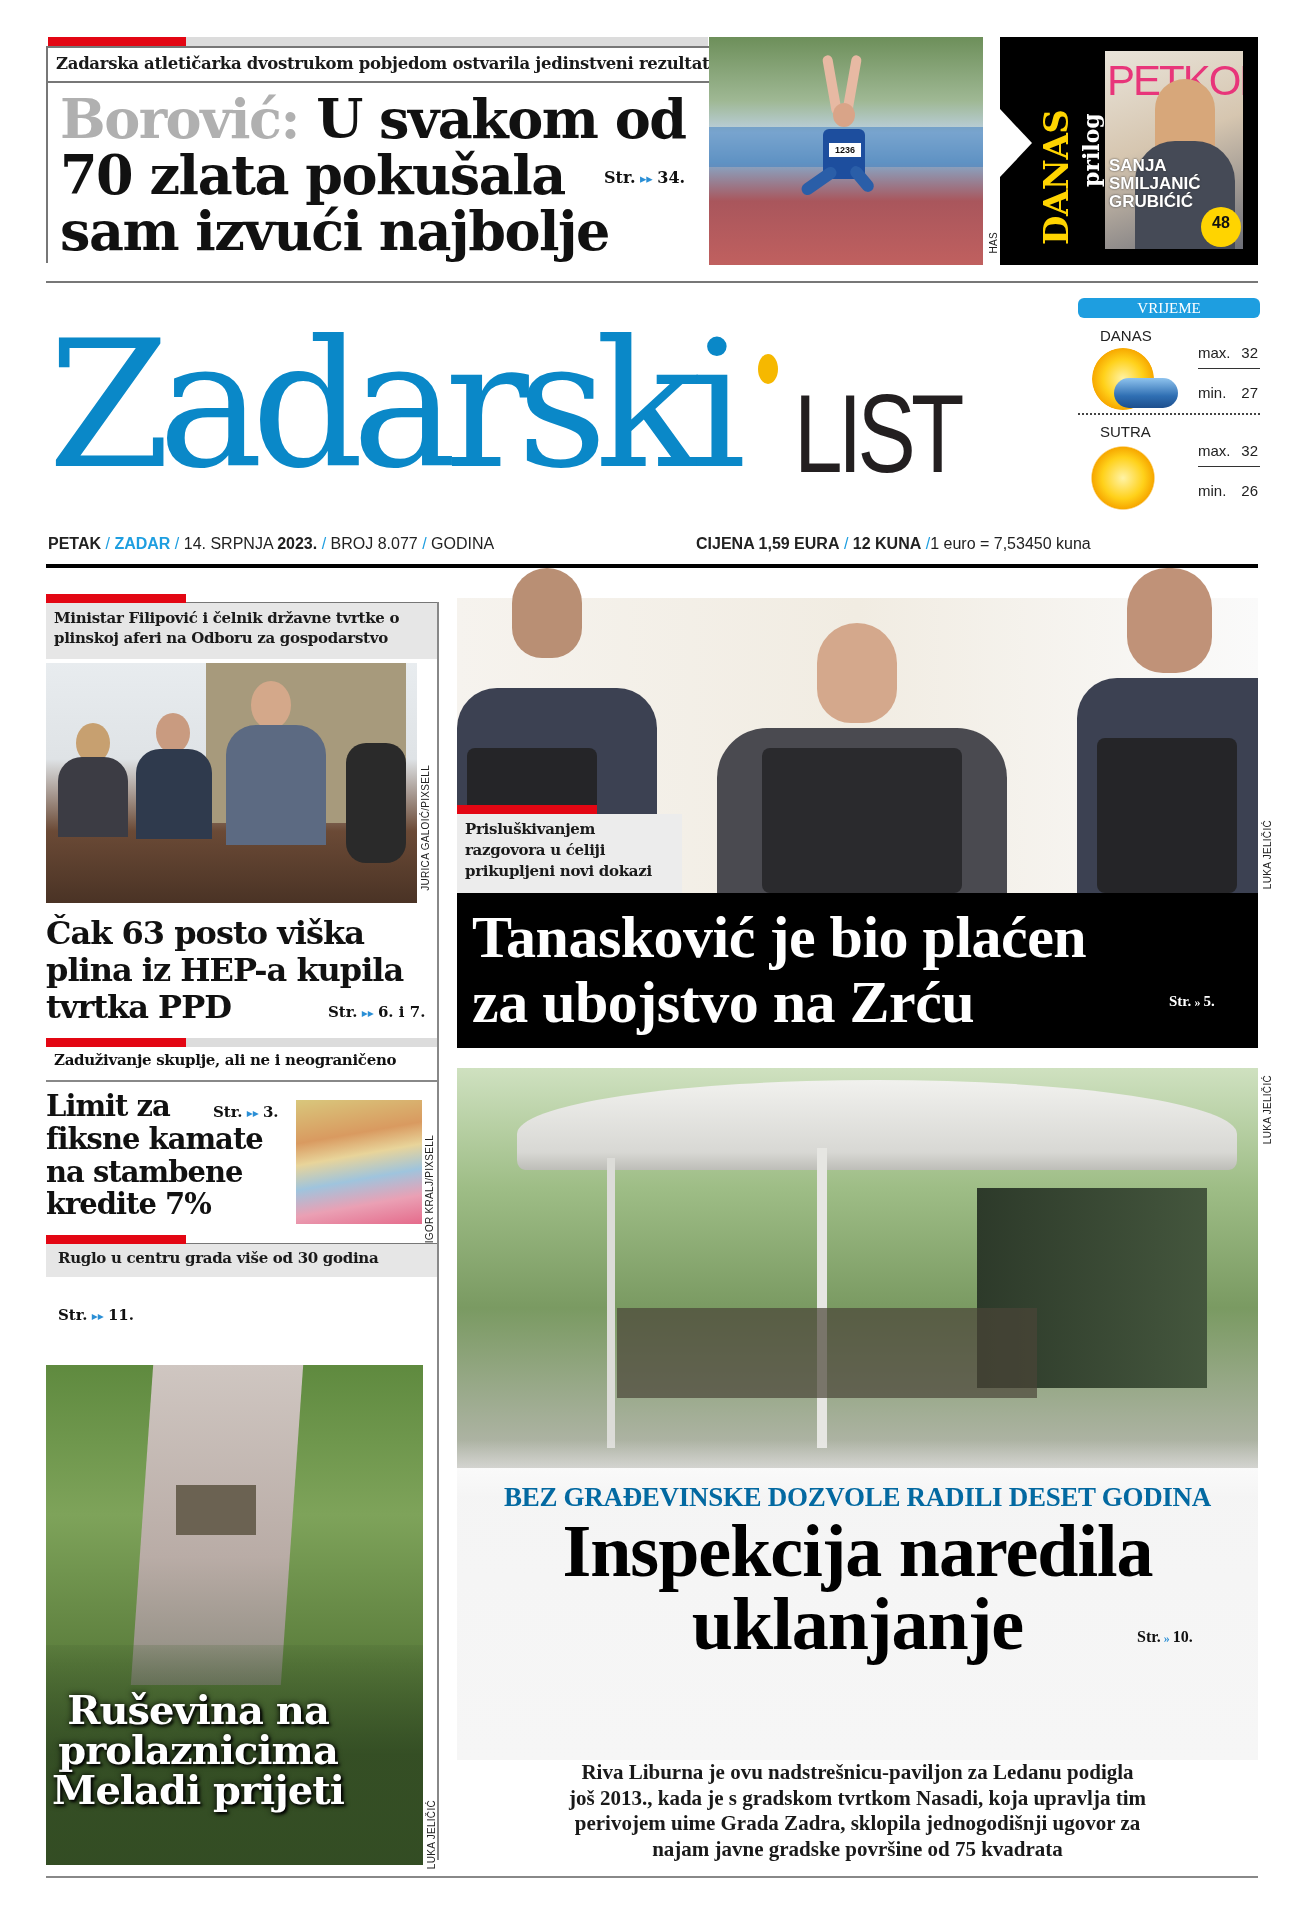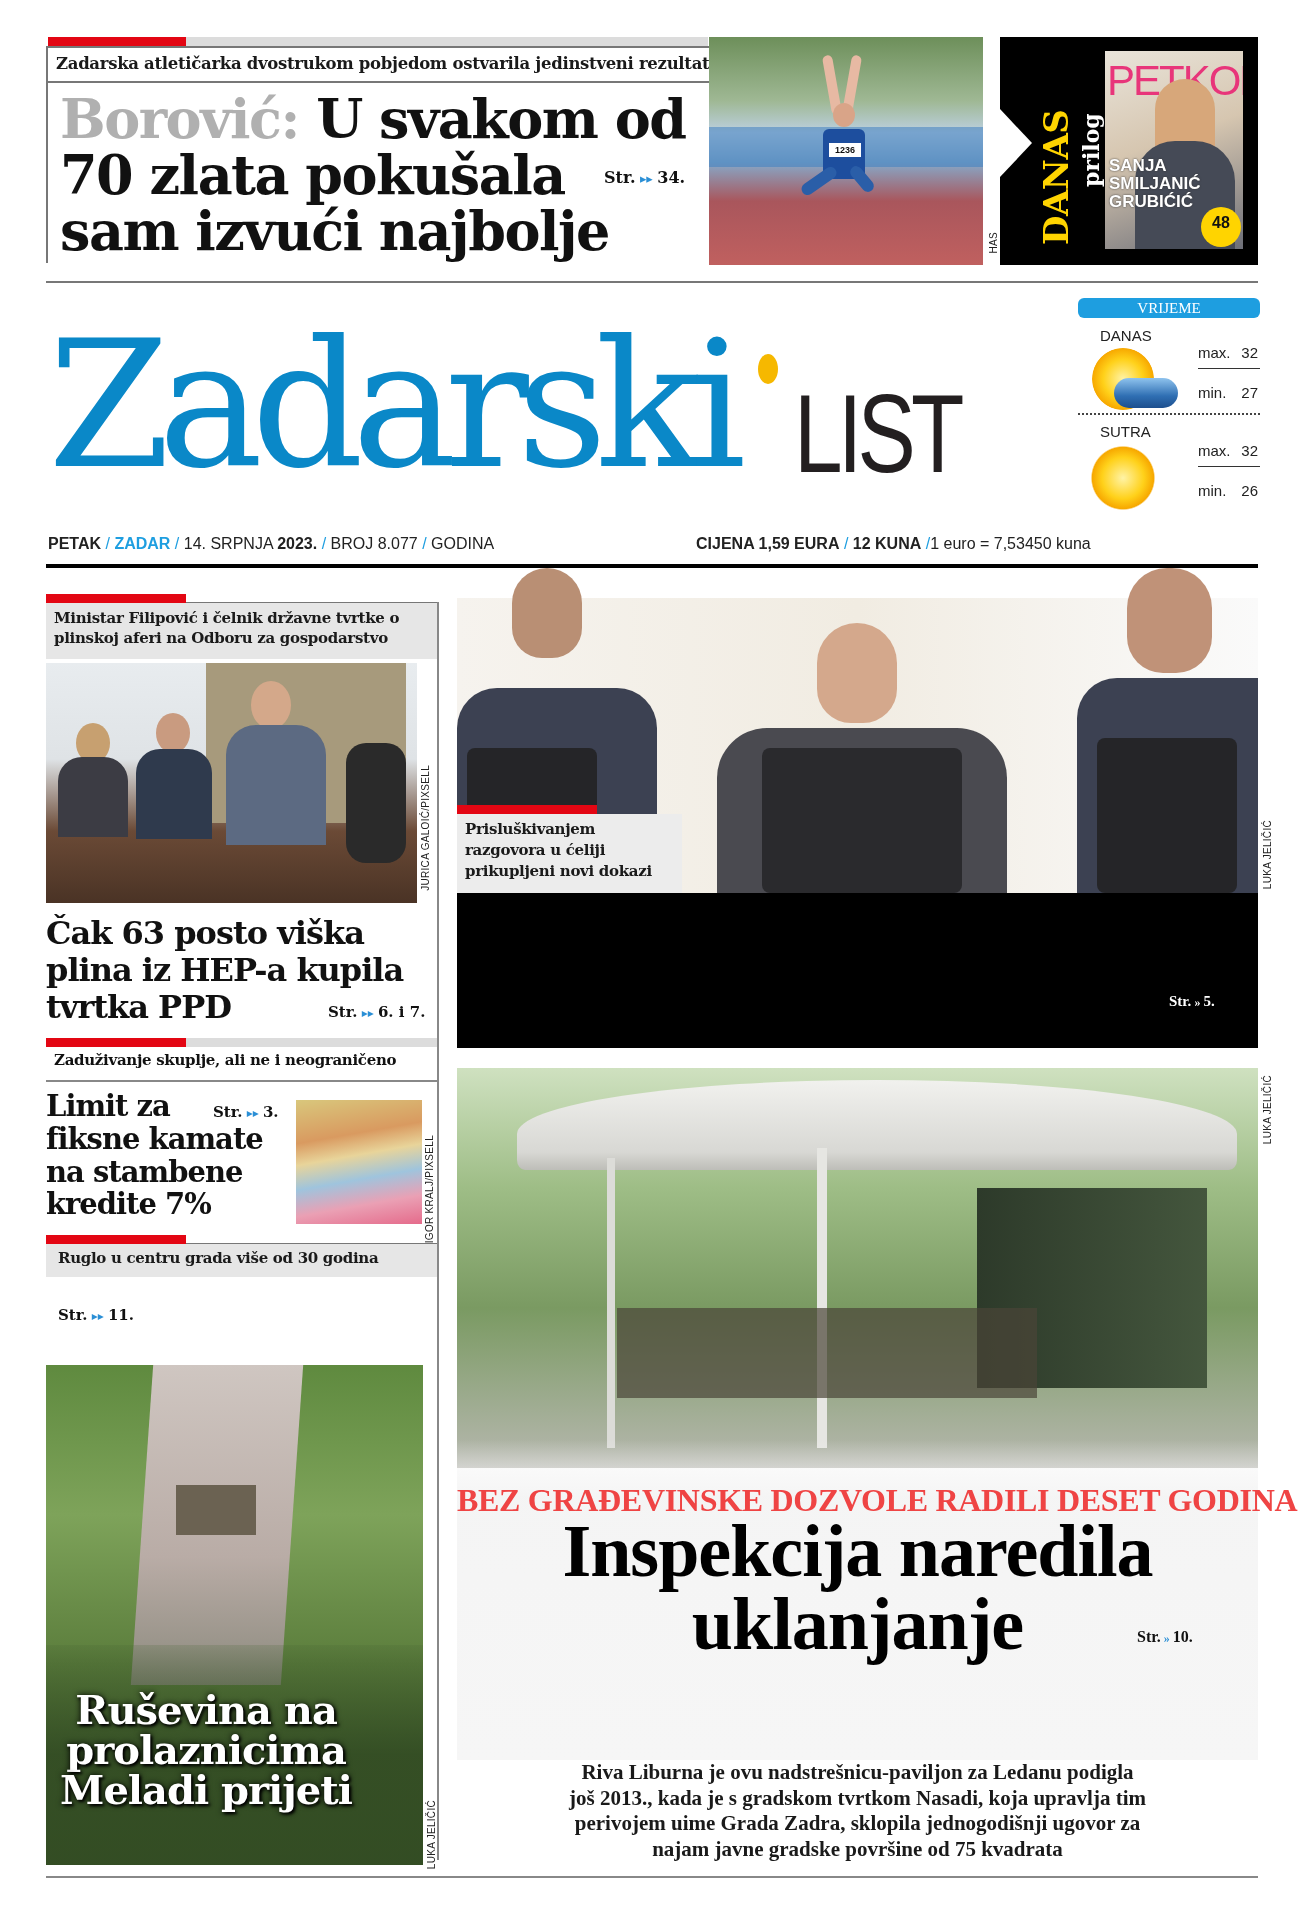--- a/index.html
+++ b/index.html
@@ -175,21 +175,21 @@
   <div class="redbar" style="left:46px; top:1235px; width:140px;"></div>
   <div class="abs" style="left:186px; top:1243px; width:251px; height:1px; background:#777;"></div>
   <div class="kicker gray" style="left:46px; top:1244px; width:391px; height:33px; padding:5px 12px; font-size:15px; letter-spacing:-0.3px; white-space:nowrap;">Ruglo u centru grada više od 30 godina</div>
   <div class="abs str" style="left:58px; top:1306px; font-size:15px;">
     <span>Str.</span><span class="arr"> ▸▸ </span><span>11.</span>
   </div>
   <div class="photo" style="left:46px; top:1365px; width:377px; height:500px; background:linear-gradient(180deg,#5f8a3f 0%,#7ea35a 30%,#5b7d3c 60%,#3f5e2a 100%);">
     <div class="abs" style="left:96px; top:0; width:150px; height:320px; background:linear-gradient(180deg,#cfc6c1 0%,#b9aca6 60%,#8c8a7e 100%); transform:skewX(-4deg);"></div>
     <div class="abs" style="left:130px; top:120px; width:80px; height:50px; background:#6b6252;"></div>
     <div class="abs" style="left:0; top:280px; width:377px; height:220px; background:linear-gradient(180deg,rgba(70,100,50,0.2) 0%,rgba(50,75,35,0.9) 50%);"></div>
-    <div class="abs serif-b" style="left:8px; top:325px; width:304px; text-align:center; font-size:40px; color:#fff; line-height:1.0; letter-spacing:-1px; text-shadow:2px 2px 3px #000,0 0 6px #000; white-space:nowrap;">
+    <div class="abs serif-b" style="left:0; top:325px; width:304px; text-align:center; font-size:40px; color:#fff; line-height:1.0; letter-spacing:-1px; text-shadow:2px 2px 3px #000,0 0 6px #000; white-space:nowrap;">
       <div>Ruševina na</div>
       <div>prolaznicima</div>
       <div>Meladi prijeti</div>
     </div>
   </div>
   <div class="credit" style="left:426px; top:1800px;">LUKA JELIČIĆ</div>
 </div>
 
 <div>
   <div class="photo" style="left:457px; top:568px; width:801px; height:325px; background:#fff;">
@@ -208,38 +208,42 @@
     <div class="abs" style="left:640px; top:170px; width:140px; height:155px; background:#252528; border-radius:8px;"></div>
   </div>
   <div class="redbar" style="left:457px; top:805px; width:140px;"></div>
   <div class="kicker gray" style="left:457px; top:814px; width:225px; height:79px; padding:5px 8px; font-size:15px; line-height:1.4; letter-spacing:-0.3px; background:#ececec;">
     <div>Prisluškivanjem</div>
     <div>razgovora u ćeliji</div>
     <div>prikupljeni novi dokazi</div>
   </div>
   <div class="credit" style="left:1262px; top:820px;">LUKA JELIČIĆ</div>
   <div class="abs" style="left:457px; top:893px; width:801px; height:155px; background:#000;">
+    <div class="abs cond" style="left:15px; top:12px; font-size:60px; color:#fff; line-height:1.08; letter-spacing:-0.5px; white-space:nowrap; transform:scaleX(1.0);">
+      <div>Tanasković je bio plaćen</div>
+      <div>za ubojstvo na Zrću</div>
+    </div>
     <div class="abs cond" style="left:712px; top:100px; font-size:15px; color:#fff; white-space:nowrap;">
       <span>Str.</span><span style="color:#fff; font-size:12px;"> » </span><span>5.</span>
     </div>
   </div>
 </div>
 
 <div>
   <div class="photo" style="left:457px; top:1068px; width:801px; height:400px; background:linear-gradient(180deg,#cfe1c0 0%,#9ebd86 30%,#7a9a62 60%,#b7b8b0 100%);">
     <div class="abs" style="left:60px; top:12px; width:720px; height:90px; background:linear-gradient(180deg,#f1f1ee 0%,#d8d8d4 80%,#bdbdb8 100%); border-radius:50% 50% 8px 8px / 60% 60% 10px 10px;"></div>
     <div class="abs" style="left:360px; top:80px; width:10px; height:300px; background:#e6e6e2;"></div>
     <div class="abs" style="left:150px; top:90px; width:8px; height:290px; background:#dcdcd8;"></div>
     <div class="abs" style="left:520px; top:120px; width:230px; height:200px; background:linear-gradient(90deg,#2d3a2a,#44563d);"></div>
     <div class="abs" style="left:160px; top:240px; width:420px; height:90px; background:#4a4438; opacity:0.7;"></div>
   </div>
   <div class="abs" style="left:457px; top:1440px; width:801px; height:320px; background:linear-gradient(180deg,rgba(255,255,255,0) 0%,rgba(244,244,244,0.95) 18%,#f6f6f6 100%);"></div>
   <div class="credit" style="left:1262px; top:1075px;">LUKA JELIČIĆ</div>
 
-  <div class="abs cond" style="left:457px; top:1482px; width:801px; text-align:center; font-size:32px; color:#ef4444; letter-spacing:-0.3px; white-space:nowrap;">BEZ GRAĐEVINSKE DOZVOLE RADILI DESET GODINA</div>
+  <div class="abs cond" style="left:457px; top:1482px; width:801px; text-align:center; font-size:27px; color:#0369a1; letter-spacing:-0.3px; white-space:nowrap;">BEZ GRAĐEVINSKE DOZVOLE RADILI DESET GODINA</div>
   <div class="abs cond" style="left:457px; top:1515px; width:801px; text-align:center; font-size:74px; color:#000; line-height:0.98; letter-spacing:-1px; white-space:nowrap;">
     <div>Inspekcija naredila</div>
     <div>uklanjanje</div>
   </div>
   <div class="abs cond" style="left:1137px; top:1628px; font-size:16px; white-space:nowrap;">
     <span>Str.</span><span style="color:#2a8fd6; font-size:12px;"> » </span><span>10.</span>
   </div>
   <div class="abs cond" style="left:457px; top:1760px; width:801px; text-align:center; font-size:21px; color:#1a1a1a; line-height:1.22; font-weight:bold;">
     <div>Riva Liburna je ovu nadstrešnicu-paviljon za Ledanu podigla</div>
     <div>još 2013., kada je s gradskom tvrtkom Nasadi, koja upravlja tim</div>

